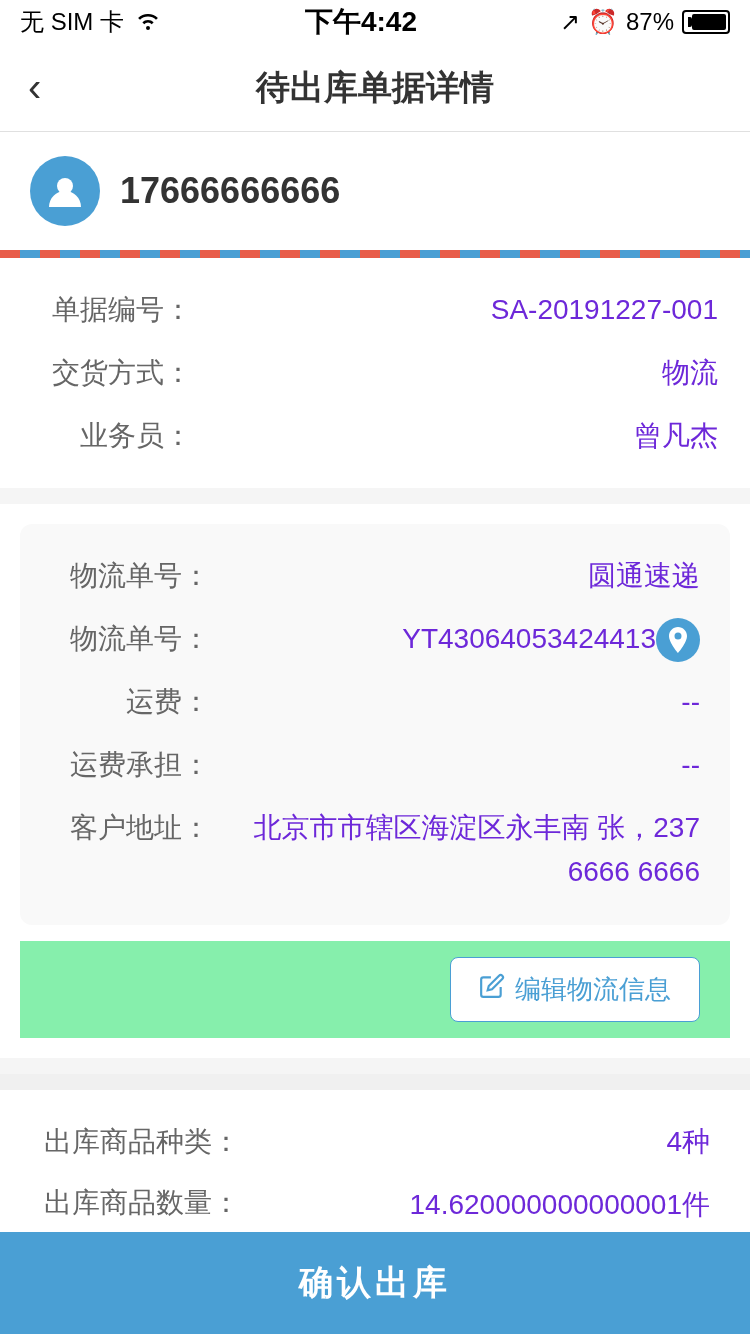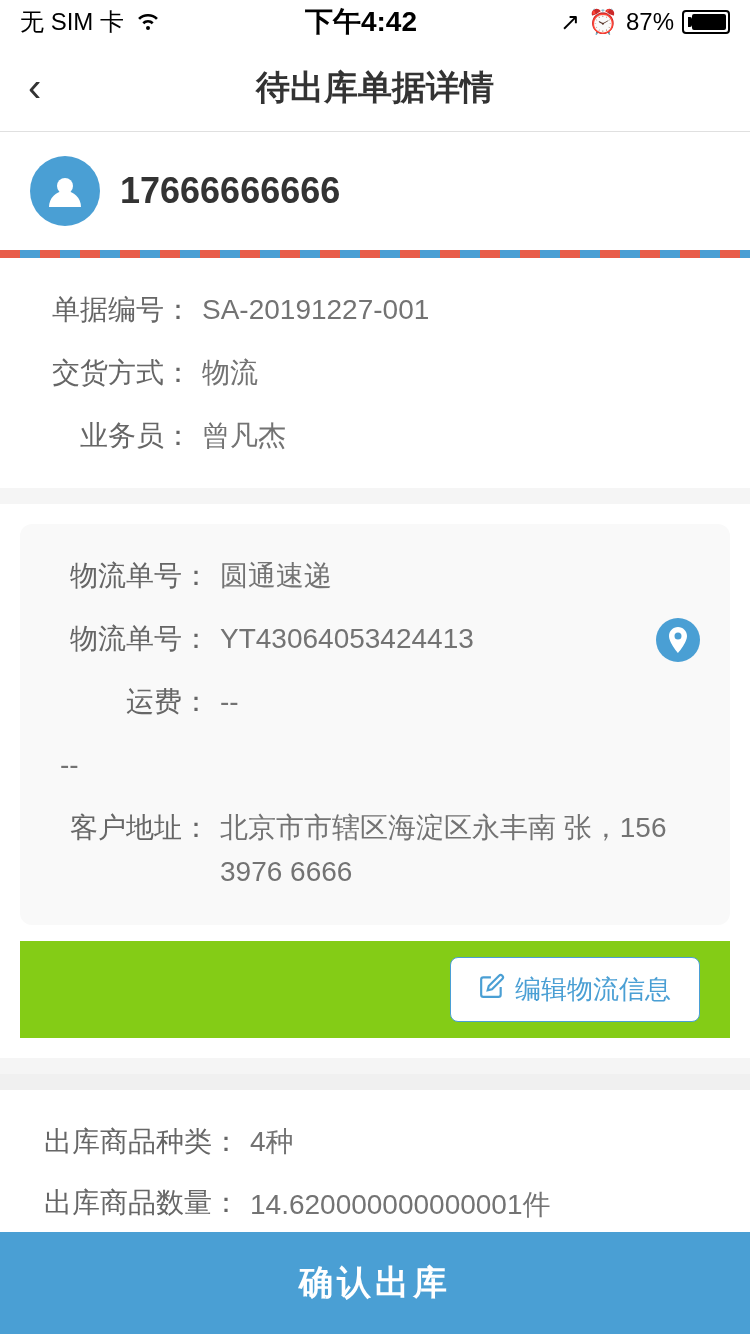--- a/index.html
+++ b/index.html
@@ -112,23 +112,24 @@
       line-height: 1.6;
     }
     .info-row:last-child { margin-bottom: 0; }
     .info-label {
       color: #666;
       min-width: 160px;
       text-align: right;
       flex-shrink: 0;
     }
     .info-value {
-      color: #737373;
+      color: #6d28d9;
       flex: 1;
       padding-left: 10px;
+      text-align: right;
     }
 
     
     .logistics-box {
       background: #f9f9f9;
       border-radius: 12px;
       padding: 30px 30px;
       margin: 0 0 16px 0;
     }
 
@@ -144,21 +145,21 @@
       color: #fff;
       font-size: 22px;
       flex-shrink: 0;
     }
 
     
     .edit-btn {
       display: flex;
       justify-content: flex-end;
       padding: 16px 30px;
-      background: #84cc16;
+      background: #86efac;
     }
     .btn-outline {
       border: 1px solid #4a9fd4;
       color: #4a9fd4;
       background: #fff;
       border-radius: 8px;
       padding: 14px 28px;
       font-size: 26px;
       cursor: pointer;
       display: flex;
@@ -282,25 +283,26 @@
           <svg width="22" height="26" viewBox="0 0 22 26" fill="none">
             <path d="M11 0C6.03 0 2 4.03 2 9c0 6.75 9 17 9 17s9-10.25 9-17c0-4.97-4.03-9-9-9zm0 12.5a3.5 3.5 0 1 1 0-7 3.5 3.5 0 0 1 0 7z" fill="white"></path>
           </svg>
         </div>
       </div>
       <div class="info-row">
         <span class="info-label">运费：</span>
         <span class="info-value">--</span>
       </div>
       <div class="info-row">
+        <span class="info-label">运费承担：</span>
         <span class="info-value">--</span>
       </div>
       <div class="info-row">
         <span class="info-label">客户地址：</span>
-        <span class="info-value">北京市市辖区海淀区永丰南  张，156 3976 6666</span>
+        <span class="info-value">北京市市辖区海淀区永丰南  张，237 6666 6666</span>
       </div>
     </div>
 
     <div class="edit-btn">
       <button class="btn-outline">
         <span class="btn-outline-icon">
           <svg width="26" height="26" viewBox="0 0 24 24" fill="none" stroke="#4a9fd4" stroke-width="2">
             <path d="M11 4H4a2 2 0 0 0-2 2v14a2 2 0 0 0 2 2h14a2 2 0 0 0 2-2v-7"></path>
             <path d="M18.5 2.5a2.121 2.121 0 0 1 3 3L12 15l-4 1 1-4 9.5-9.5z"></path>
           </svg>

